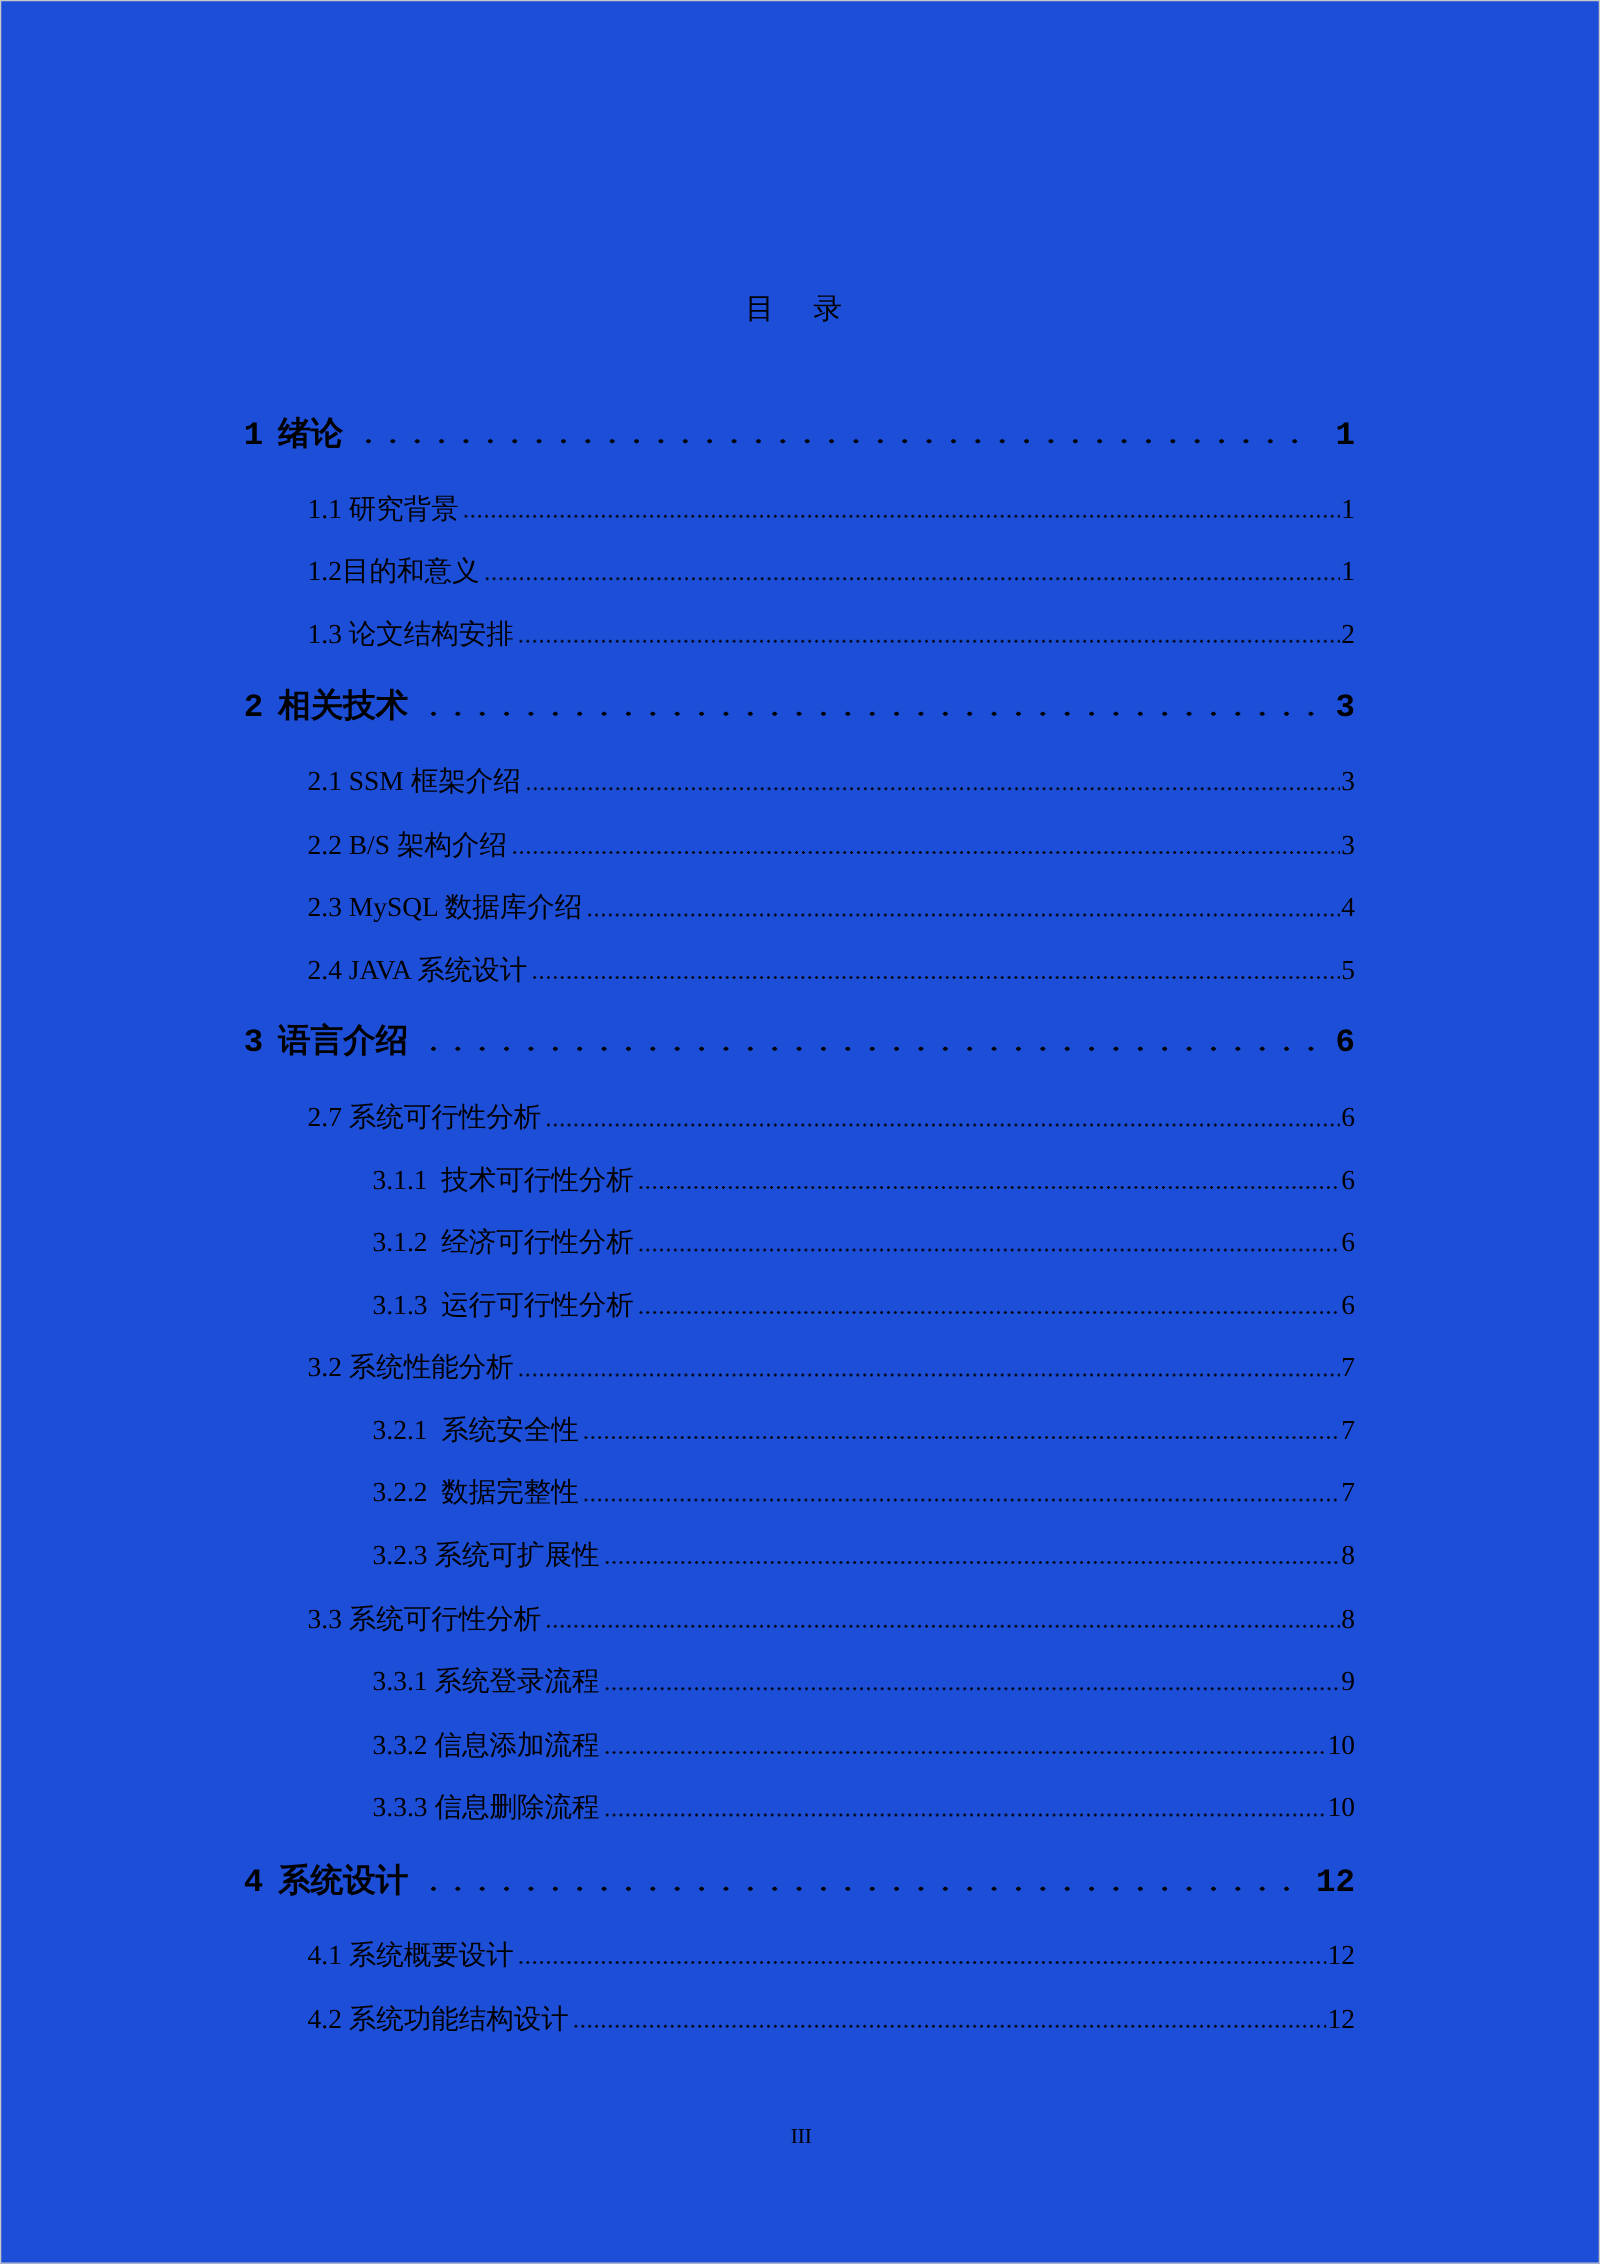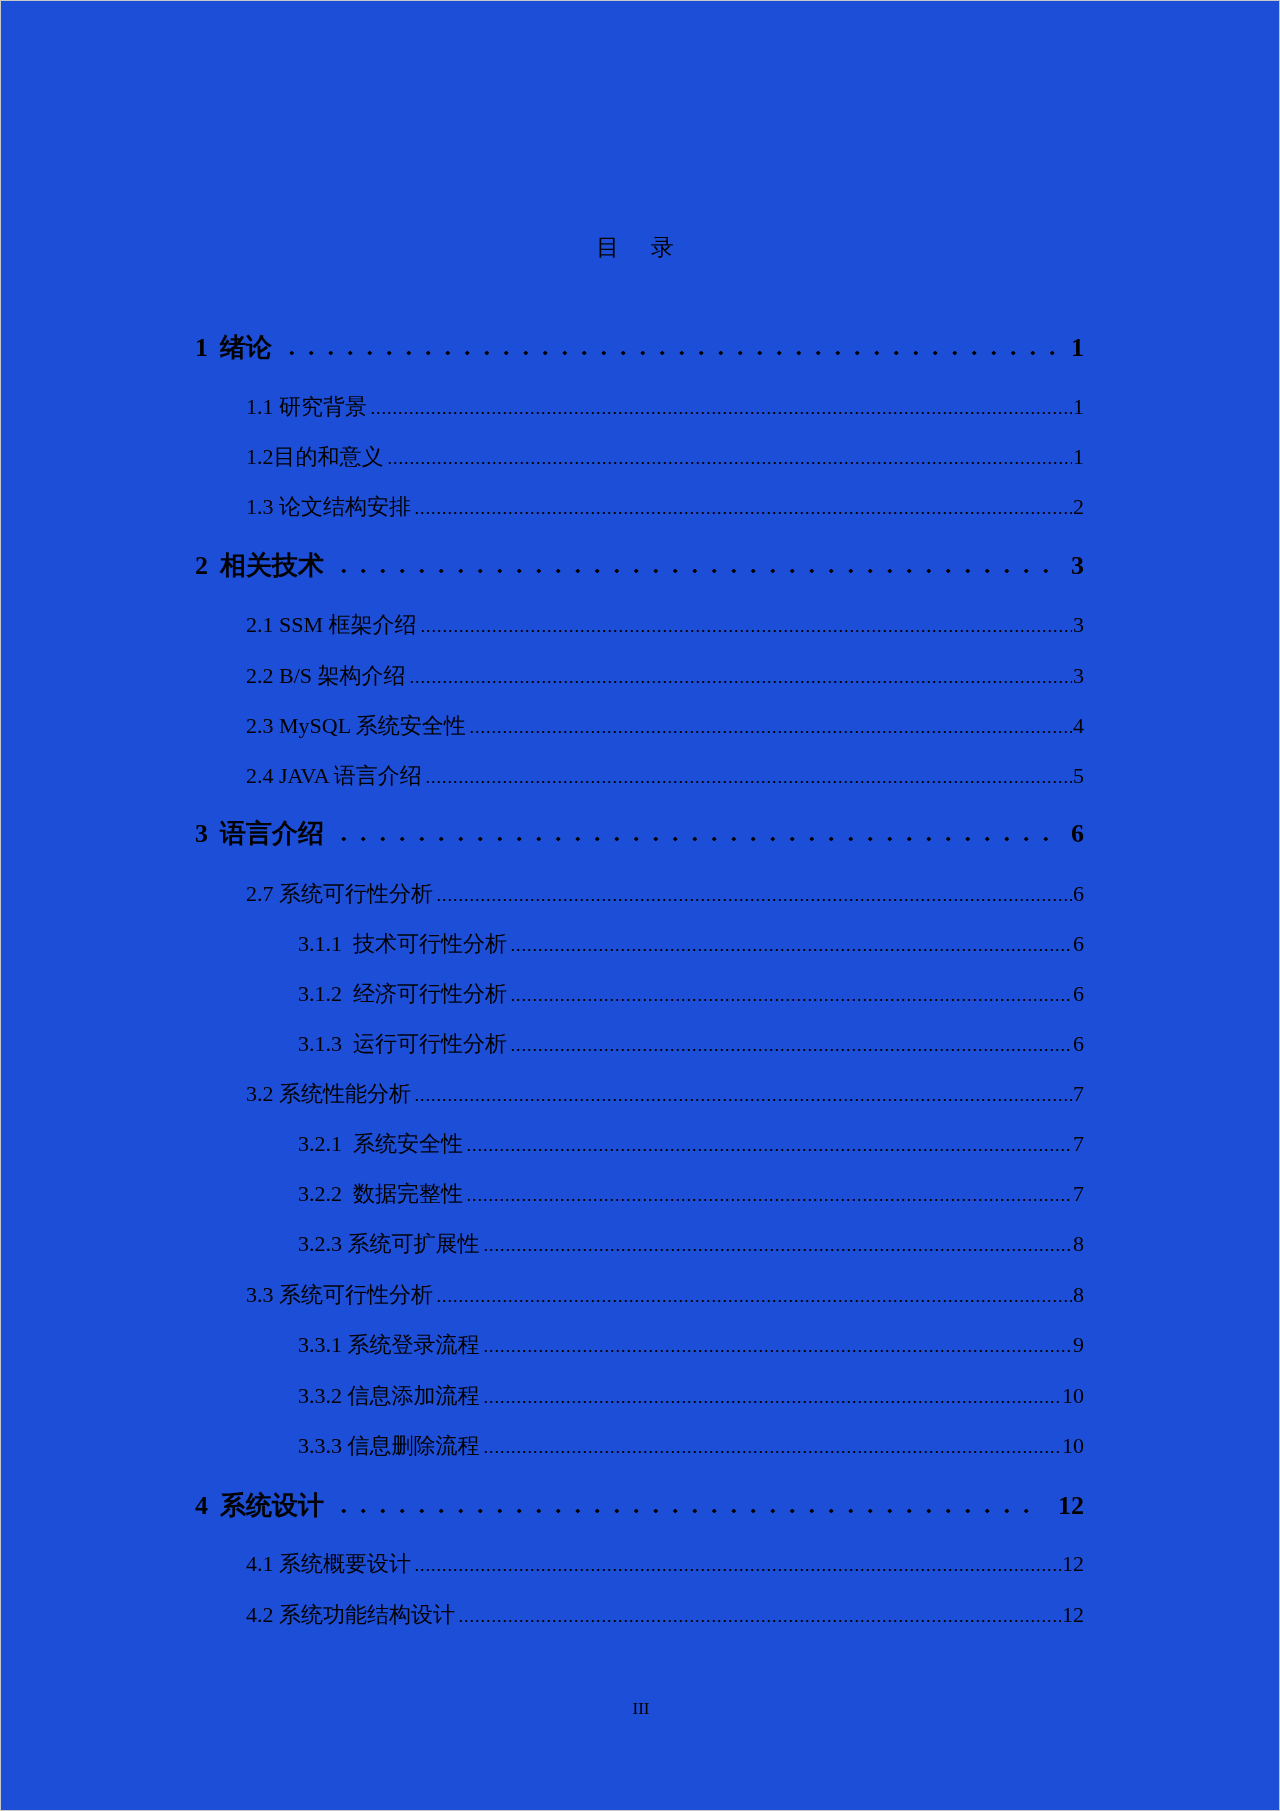--- a/index.html
+++ b/index.html
@@ -15,21 +15,21 @@
     }
     .toc { position: absolute; left: 0; top: 0; width: 1280px; height: 1811px; }
     .row {
       position: absolute; display: flex; align-items: baseline;
       right: 197px; color: #000; white-space: nowrap;
     }
     .row .label { flex: 0 0 auto; }
     .row .leader { flex: 1 1 auto; overflow: hidden; margin: 0 2px; position: relative; }
     .row .page-num { flex: 0 0 auto; text-align: right; }
     .lvl1 {
-      left: 194px; font-family: Liberation Serif, serif;
+      left: 194px; font-family: Liberation Mono, monospace;
       font-weight: bold; font-size: 26px; height: 34px; line-height: 34px;
     }
     .lvl1 .leader {
       height: 6px; align-self: flex-end; margin: 0 16px 9px 10px;
       background-image: radial-gradient(circle, #000 1.6px, transparent 1.9px);
       background-size: 19.5px 6px; background-repeat: repeat-x; background-position: left center;
     }
     .lvl1 .num-gap { display: inline-block; width: 12px; }
     .lvl2, .lvl3 {
       font-family: "Liberation Serif", "DejaVu Serif", serif;
@@ -85,26 +85,26 @@
       <span class="label"><span>2.1</span> <span>SSM 框架介绍</span></span>
       <span class="leader"></span>
       <span class="page-num">3</span>
     </div>
     <div class="row lvl2" style="top:660px">
       <span class="label"><span>2.2</span> <span>B/S 架构介绍</span></span>
       <span class="leader"></span>
       <span class="page-num">3</span>
     </div>
     <div class="row lvl2" style="top:710px">
-      <span class="label"><span>2.3</span> <span>MySQL 系统安全性</span></span>
+      <span class="label"><span>2.3</span> <span>MySQL 数据库介绍</span></span>
       <span class="leader"></span>
       <span class="page-num">4</span>
     </div>
     <div class="row lvl2" style="top:760px">
-      <span class="label"><span>2.4</span> <span>JAVA 语言介绍</span></span>
+      <span class="label"><span>2.4</span> <span>JAVA 系统设计</span></span>
       <span class="leader"></span>
       <span class="page-num">5</span>
     </div>
 
     <div class="row lvl1" style="top:816px">
       <span class="label"><span>3</span><span class="num-gap"></span><span>语言介绍</span></span>
       <span class="leader"></span>
       <span class="page-num">6</span>
     </div>
     <div class="row lvl2" style="top:878px">

